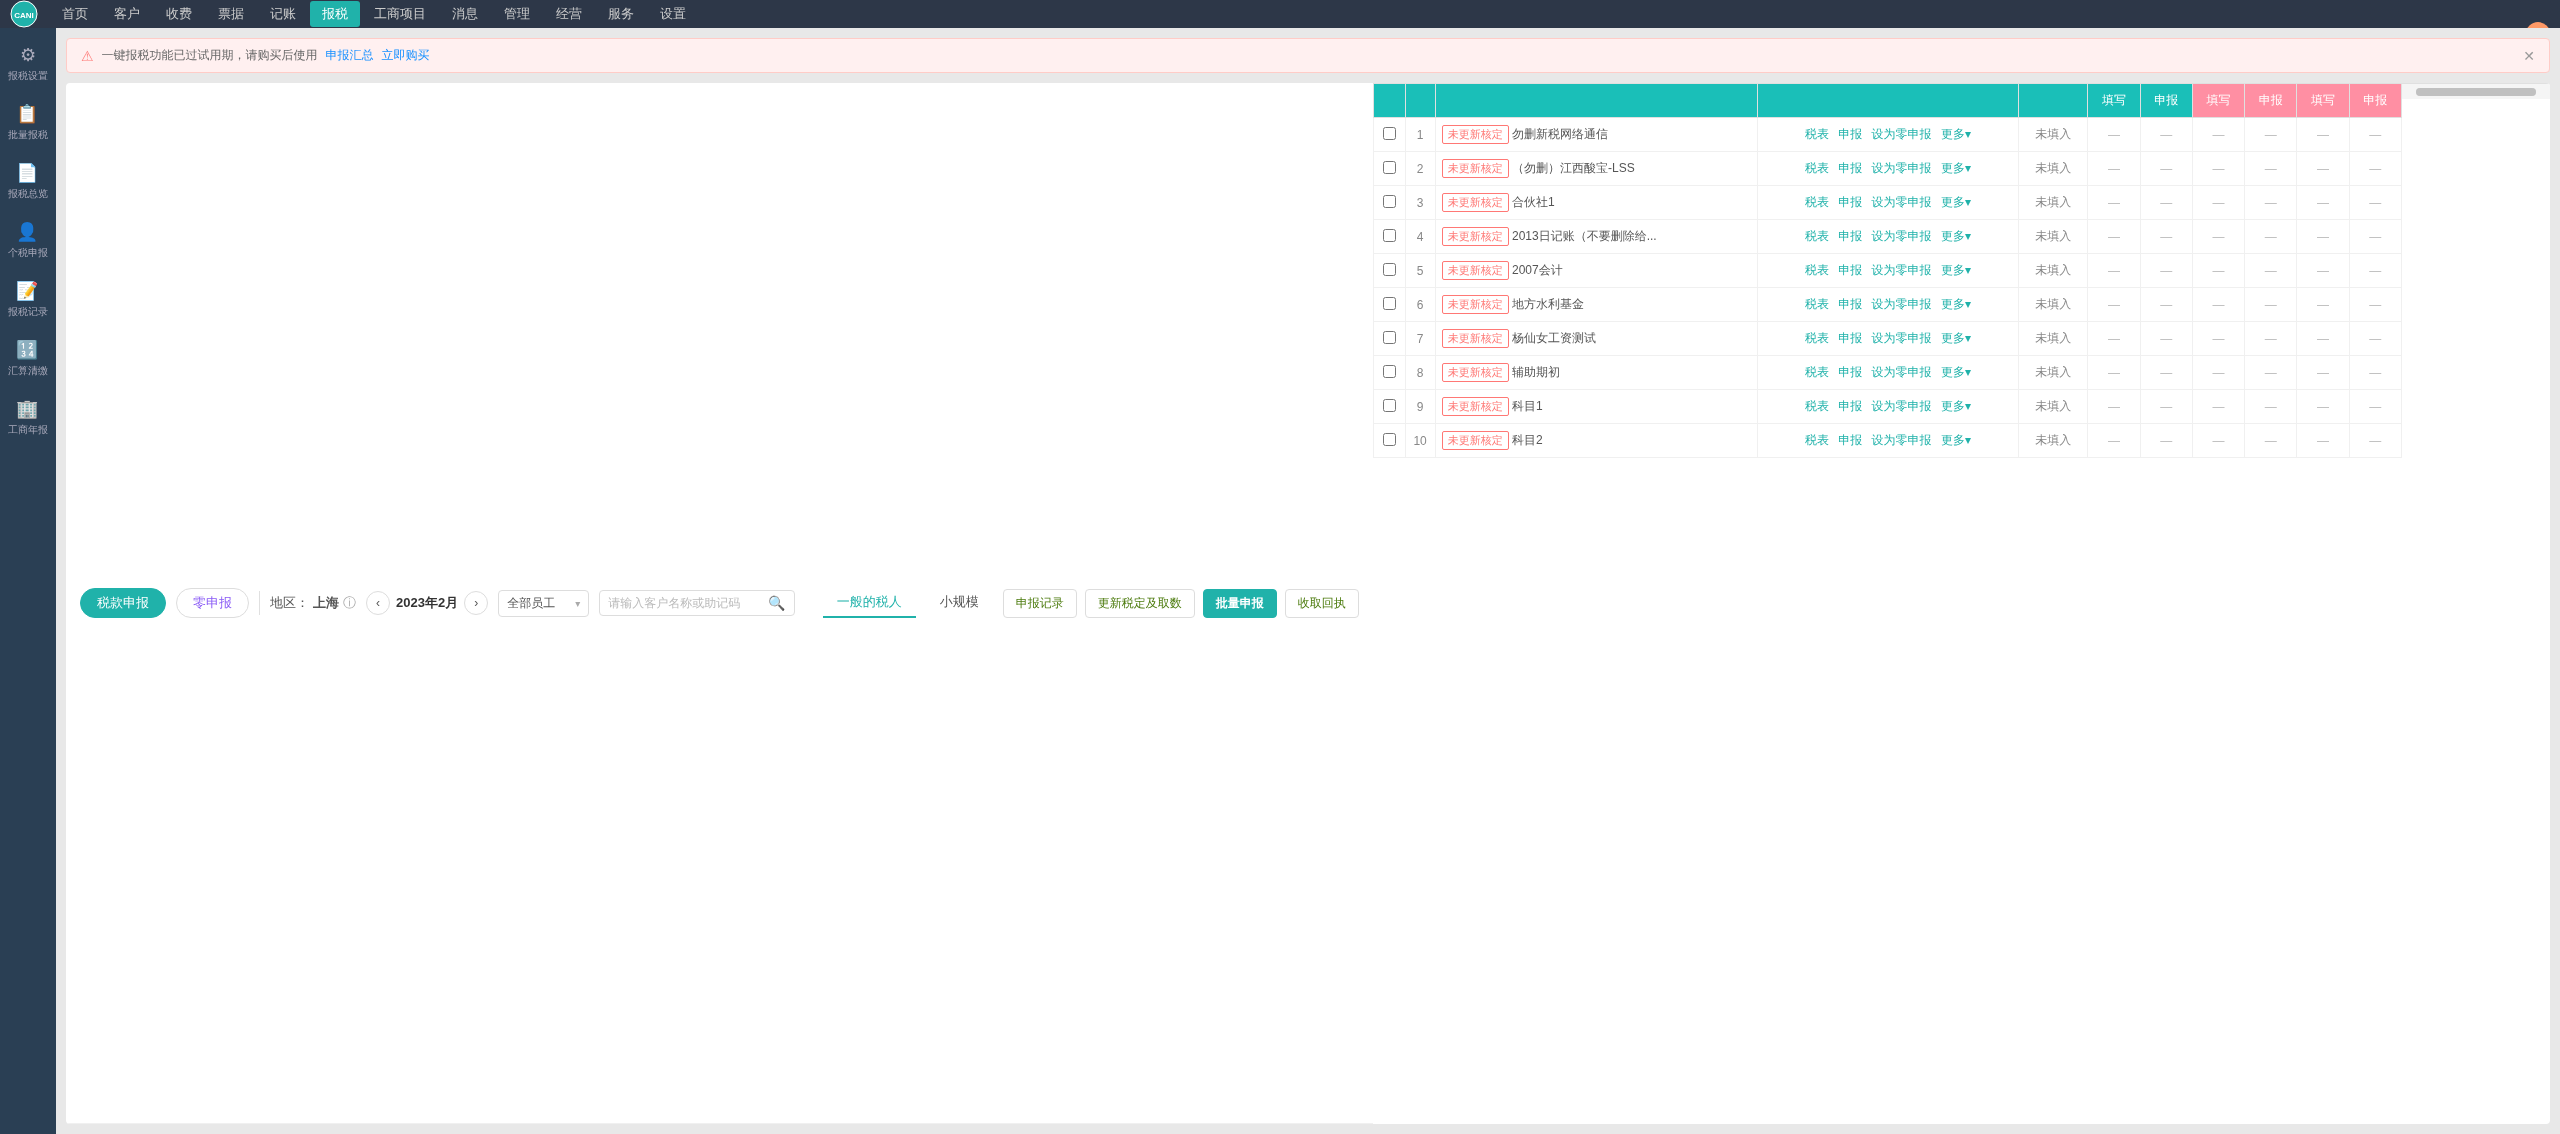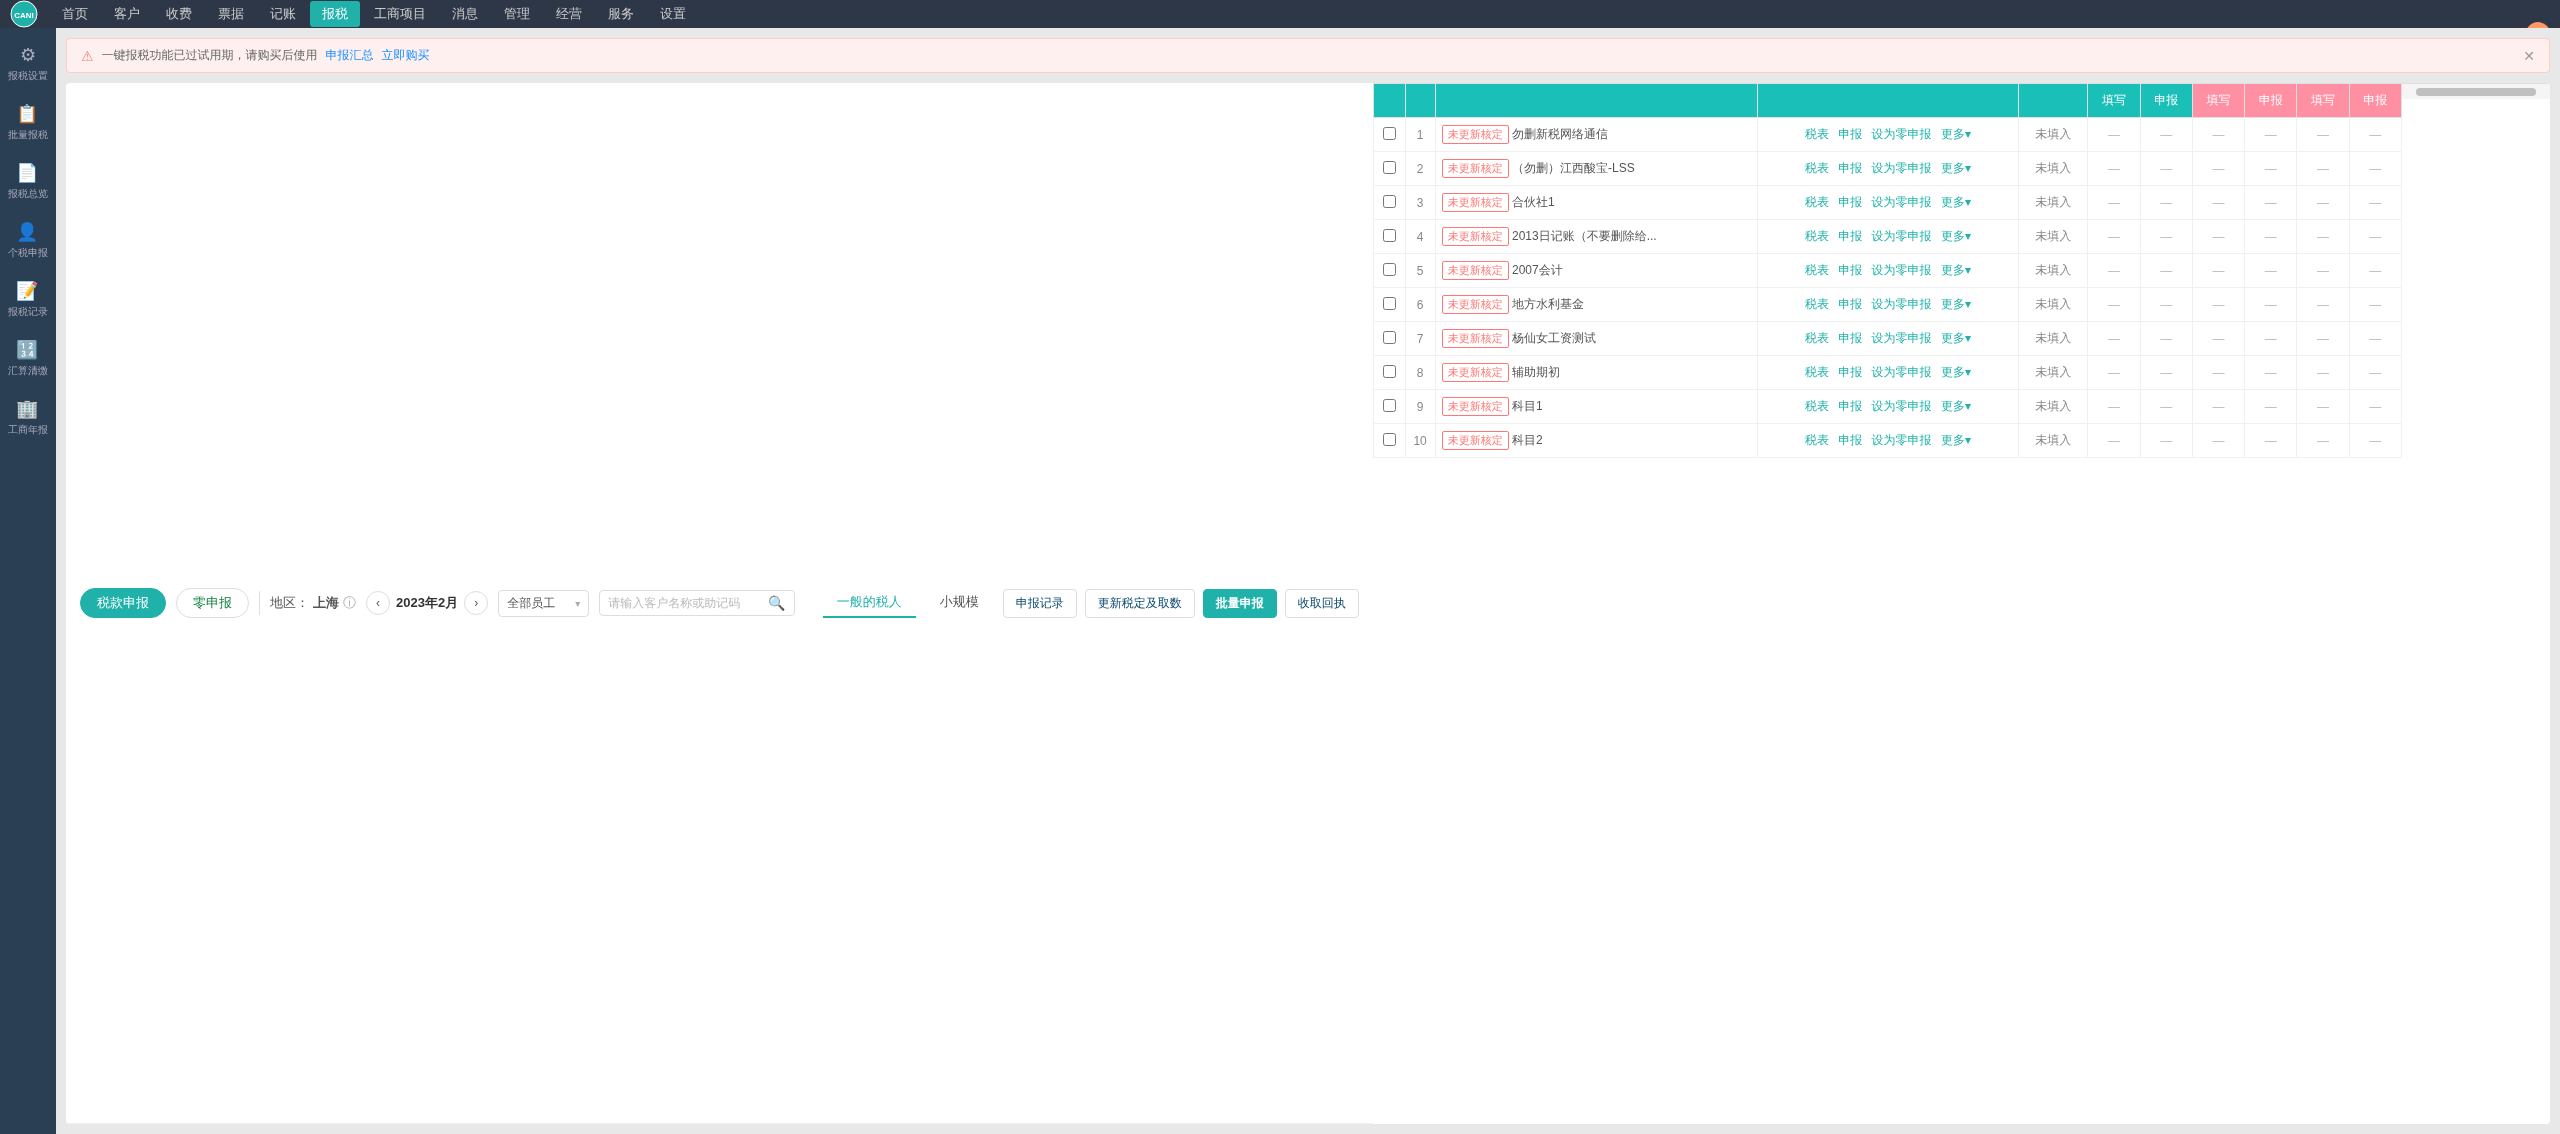--- a/index.html
+++ b/index.html
@@ -30,40 +30,40 @@
     .notice-banner { background: #fff0f0; border: 1px solid #ffccc7; border-radius: 4px; padding: 8px 14px; margin-bottom: 10px; display: flex; align-items: center; gap: 8px; font-size: 12px; color: #666; flex-shrink: 0; }
     .notice-banner .notice-icon { color: #ff7875; font-size: 14px; }
     .notice-banner a { color: #1890ff; text-decoration: none; }
     .notice-banner .close-btn { margin-left: auto; cursor: pointer; color: #999; font-size: 14px; }
 
     
     .main-panel { background: #fff; border-radius: 4px; flex: 1; display: flex; flex-direction: row; overflow: hidden; }
 
     
     .panel-toolbar { padding: 10px 14px; display: flex; align-items: center; gap: 10px; border-bottom: 1px solid #f0f0f0; flex-shrink: 0; flex-wrap: wrap; }
-    .tab-btn { padding: 5px 16px; border-radius: 20px; border: 1px solid #ddd; background: #fff; cursor: pointer; font-size: 13px; color: #15803d; }
+    .tab-btn { padding: 5px 16px; border-radius: 20px; border: 1px solid #ddd; background: #fff; cursor: pointer; font-size: 13px; color: #8b5cf6; }
     .tab-btn.active { background: #20b2aa; color: #fff; border-color: #20b2aa; }
     .divider-v { width: 1px; height: 24px; background: #e0e0e0; }
     .region-label { color: #555; font-size: 13px; display: flex; align-items: center; gap: 4px; }
     .info-icon { color: #aaa; cursor: pointer; }
     .date-nav { display: flex; align-items: center; gap: 6px; }
     .date-nav .arrow-btn { width: 24px; height: 24px; border: 1px solid #ddd; background: #fff; border-radius: 50%; cursor: pointer; display: flex; align-items: center; justify-content: center; color: #555; font-size: 12px; }
     .date-display { font-size: 13px; color: #333; font-weight: bold; }
     .staff-selector { display: flex; align-items: center; gap: 20px; border: 1px solid #ddd; border-radius: 4px; padding: 4px 8px; cursor: pointer; font-size: 12px; color: #555; background: #fff; }
     .search-box { display: flex; align-items: center; border: 1px solid #ddd; border-radius: 4px; padding: 4px 8px; margin-left: auto; }
     .search-box input { border: none; outline: none; font-size: 12px; width: 160px; color: #333; }
     .search-box input::placeholder { color: #bbb; }
     .search-icon-btn { cursor: pointer; color: #aaa; font-size: 14px; }
 
     
     .taxpayer-tabs { padding: 8px 14px; display: flex; align-items: center; gap: 10px; border-bottom: 1px solid #f0f0f0; flex-shrink: 0; }
     .taxpayer-tab { padding: 5px 14px; cursor: pointer; font-size: 13px; color: #555; border-bottom: 2px solid transparent; }
     .taxpayer-tab.active { color: #20b2aa; border-bottom: 2px solid #20b2aa; }
     .taxpayer-actions { margin-left: auto; display: flex; gap: 8px; }
-    .action-btn { padding: 5px 12px; border: 1px solid #ddd; background: #fff; cursor: pointer; font-size: 12px; color: #0c4a6e; border-radius: 4px; white-space: nowrap; }
+    .action-btn { padding: 5px 12px; border: 1px solid #ddd; background: #fff; cursor: pointer; font-size: 12px; color: #4d7c0f; border-radius: 4px; white-space: nowrap; }
     .action-btn.primary { background: #20b2aa; color: #fff; border-color: #20b2aa; font-weight: bold; }
 
     
     .table-container { flex: 1; overflow: auto; }
     table { width: 100%; border-collapse: collapse; font-size: 12px; }
     thead tr { background: #e8f9f8; }
     thead th { padding: 8px 6px; text-align: center; color: #333; font-weight: normal; border: 1px solid #e0e0e0; white-space: nowrap; position: sticky; top: 0; background: #e8f9f8; z-index: 1; }
     thead th.teal-header { background: #1abfb8; color: #fff; }
     thead th.pink-header { background: #ff8fa3; color: #fff; }
     thead th.client-col { text-align: left; padding-left: 10px; }

